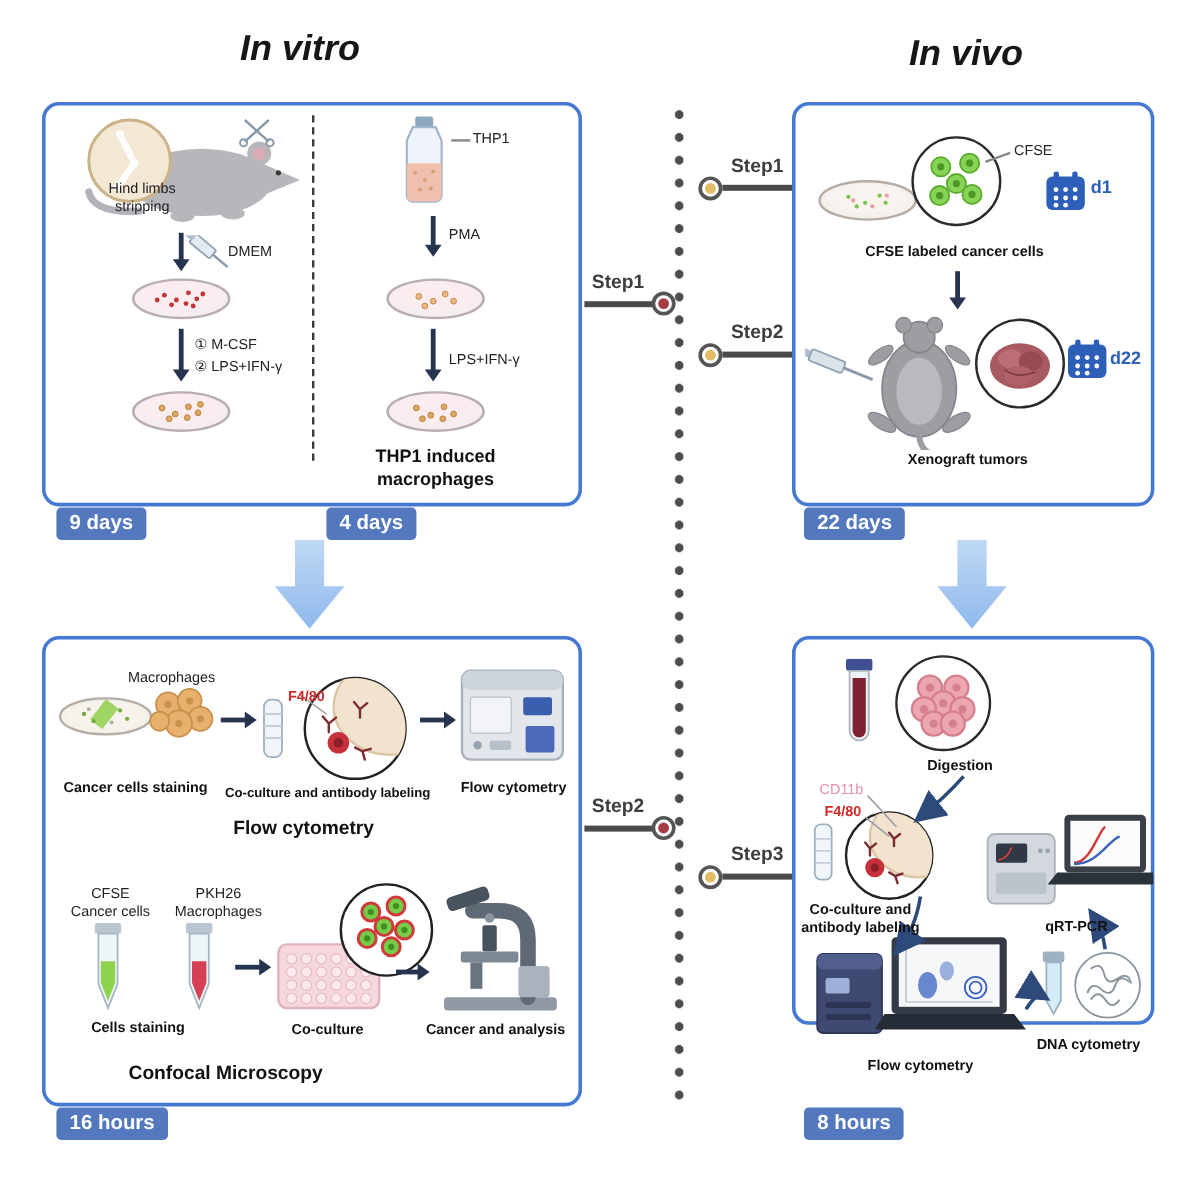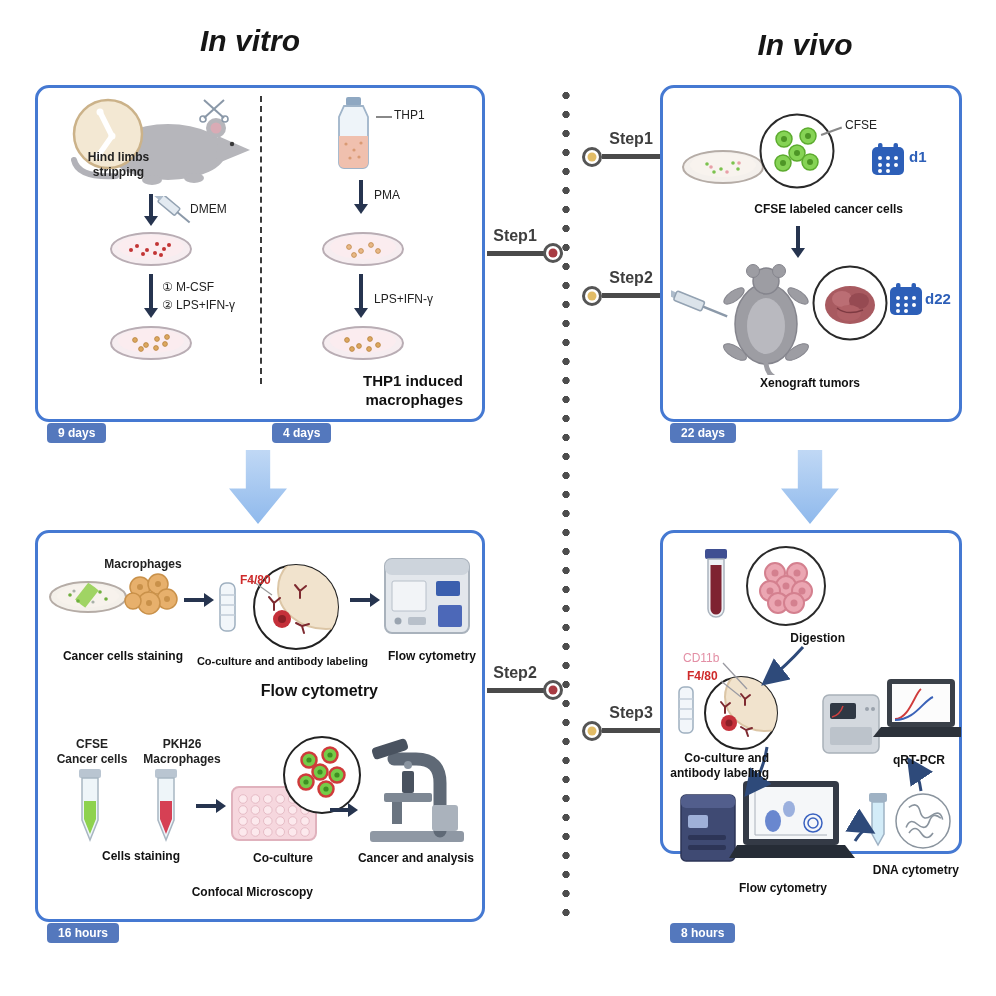--- a/index.html
+++ b/index.html
@@ -2,34 +2,34 @@
 <html><head>
 <meta charset="utf-8">
 <style>
   * { margin:0; padding:0; box-sizing:border-box; }
   html,body { width:996px; height:996px; }
   body { font-family:"Liberation Sans","DejaVu Sans",sans-serif; background:#fff; position:relative; color:#1b1b1b; }
   .abs { position:absolute; }
   svg.abs { display:block; }
   .title { position:absolute; font-size:30px; font-weight:bold; font-style:italic; color:#161616; text-align:center; z-index:6; }
   .panel { position:absolute; border:3px solid #4579d2; border-radius:14px; background:#fff; }
-  .badge { position:absolute; background:#5478bd; color:#fff; font-size:12px; font-weight:bold; padding:2px 11px; border-radius:4px; line-height:1.35; z-index:6; }
+  .badge { position:absolute; background:#5478bd; color:#fff; font-size:17px; font-weight:bold; padding:2px 11px; border-radius:4px; line-height:1.35; z-index:6; }
   .step-label { position:absolute; font-size:16px; font-weight:bold; color:#3e3e3e; text-align:center; z-index:6; }
   .step-line { position:absolute; height:5px; background:#4a4a4a; z-index:2; }
   .node { position:absolute; width:20px; height:20px; border-radius:50%; background:#fff; border:3.5px solid #555; z-index:3; }
   .node::after { content:""; position:absolute; left:50%; top:50%; width:9px; height:9px; border-radius:50%; transform:translate(-50%,-50%); }
   .node-red::after { background:#a73b42; }
   .node-yellow::after { background:#e2bc66; }
   .dots { position:absolute; width:10px; background-image:radial-gradient(circle,#4d4d4d 3.4px,transparent 3.9px); background-size:10px 19px; background-repeat:repeat-y; background-position:center 0; }
   .block-arrow { position:absolute; width:58px; height:74px; background:linear-gradient(180deg,#c0d8f5,#8fb9ec); clip-path:polygon(29% 0,71% 0,71% 52%,100% 52%,50% 100%,0 52%,29% 52%); z-index:1; }
-  .cap { position:absolute; font-weight:bold; text-align:right; line-height:1.25; z-index:5; color:#111; }
+  .cap { position:absolute; font-weight:bold; text-align:center; line-height:1.25; z-index:5; color:#111; }
   .cap15 { font-size:15px; }
   .cap12 { font-size:12px; }
   .lbl { position:absolute; font-size:12px; color:#222; z-index:5; line-height:1.25; }
-  .bold { font-weight:bold; }
+  .bold { font-weight:normal; }
   .center { text-align:center; }
   .pre { white-space:pre-line; }
   .blue { color:#2d5fb8; font-weight:bold; }
   .red-label { color:#cf2b2b; font-weight:bold; }
   .pink-label { color:#e38fa5; font-weight:normal; }
   .arrow-down { position:absolute; width:14px; z-index:4; }
   .arrow-down::before { content:""; position:absolute; left:5px; top:0; bottom:9px; width:4px; background:#26344f; }
   .arrow-down::after { content:""; position:absolute; left:0; bottom:0; width:0; height:0; border-left:7px solid transparent; border-right:7px solid transparent; border-top:10px solid #26344f; }
   .arrow-right { position:absolute; height:14px; z-index:4; }
   .arrow-right::before { content:""; position:absolute; top:5px; left:0; right:9px; height:4px; background:#26344f; }
@@ -294,21 +294,21 @@
         <circle cx="25" cy="16" r="2"></circle>
       <circle cx="9" cy="23" r="2"></circle>
         <circle cx="17" cy="23" r="2"></circle>
         <circle cx="25" cy="23" r="2"></circle>
       <circle cx="9" cy="29" r="2"></circle>
         <circle cx="17" cy="29" r="2"></circle>
     </g>
   </svg>
   <div class="lbl blue" style="left:262px;top:202px;font-size:15px">d22</div>
 
-  <div class="cap cap12" style="left:62px;top:288px;width:135px">Xenograft tumors</div>
+  <div class="cap cap12" style="left:76px;top:288px;width:135px">Xenograft tumors</div>
 </div>
 
 <div class="panel" style="left:35px;top:530px;width:450px;height:392px">
 
   <div class="lbl bold center" style="left:50px;top:24px;width:110px">Macrophages</div>
 
   <svg class="abs" style="left:10px;top:44px" width="80" height="42" viewBox="0 0 80 42">
     <defs>
         <clipPath id="clipDish">
           <ellipse cx="40" cy="19" rx="31" ry="11"></ellipse>
@@ -464,21 +464,21 @@
     <path d="M82 96 V48 q0 -24 -24 -24 H36" fill="none" stroke="#5f6976" stroke-width="13" stroke-linecap="round"></path>
     <rect x="14" y="8" width="36" height="12" rx="4" fill="#49525f" transform="rotate(-18 32 14)"></rect>
     <rect x="44" y="36" width="12" height="22" rx="2" fill="#49525f"></rect>
     <rect x="26" y="58" width="48" height="9" rx="2" fill="#7e8894"></rect>
     <rect x="34" y="67" width="10" height="22" fill="#6a7480"></rect>
     <rect x="74" y="70" width="26" height="26" rx="3" fill="#aab2bc"></rect>
     <circle cx="50" cy="30" r="4" fill="#8a94a0"></circle>
   </svg>
   <div class="cap cap12" style="left:314px;top:318px;width:122px">Cancer and analysis</div>
 
-  <div class="cap" style="left:25px;top:352px;width:250px;font-size:12px">Confocal Microscopy</div>
+  <div class="cap" style="left:25px;top:352px;width:250px;font-size:16px">Confocal Microscopy</div>
 </div>
 
 <div class="panel" style="left:660px;top:530px;width:302px;height:324px">
   <svg class="abs" style="left:0;top:0;z-index:4" width="302" height="392" viewBox="0 0 302 392">
     <defs>
         <marker id="arrowHead" markerWidth="9" markerHeight="9" refX="6.5" refY="4.5" orient="auto">
           <path d="M0 0 L9 4.5 L0 9 z" fill="#2e4a7a"></path>
         </marker>
       </defs>
     <g stroke="#2e4a7a" stroke-width="3" fill="none" marker-end="url(#arrowHead)">
@@ -556,21 +556,21 @@
     <g fill="#9aa2ac">
         <circle cx="46" cy="32" r="2"></circle>
         <circle cx="52" cy="32" r="2"></circle>
       </g>
     <rect x="66" y="2" width="68" height="48" rx="4" fill="#3a4048"></rect>
     <rect x="71" y="7" width="58" height="38" fill="#fcfcfc"></rect>
     <path d="M74 42 C 88 42 94 16 100 12" stroke="#cf3b3b" stroke-width="2" fill="none"></path>
     <path d="M74 43 C 94 43 102 24 112 20" stroke="#3a62b8" stroke-width="2" fill="none"></path>
     <path d="M60 50 h80 l8 10 h-96 z" fill="#2c323a"></path>
   </svg>
-  <div class="cap cap12" style="left:186px;top:220px;width:96px">qRT-PCR</div>
+  <div class="cap cap12" style="left:186px;top:232px;width:96px">qRT-PCR</div>
 
   <svg class="abs" style="left:16px;top:246px" width="180" height="100" viewBox="0 0 180 100">
     <rect x="2" y="16" width="54" height="66" rx="5" fill="#3f4a73" stroke="#2d3557" stroke-width="1.5"></rect>
     <rect x="2" y="16" width="54" height="13" rx="5" fill="#525e8c"></rect>
     <rect x="9" y="36" width="20" height="13" rx="2" fill="#9fb0d8"></rect>
     <rect x="9" y="56" width="38" height="5" rx="2" fill="#2d3557"></rect>
     <rect x="9" y="66" width="38" height="5" rx="2" fill="#2d3557"></rect>
     <rect x="64" y="2" width="96" height="64" rx="4" fill="#343a46"></rect>
     <rect x="70" y="8" width="84" height="52" fill="#f5f7f9"></rect>
     <line x1="76" y1="56" x2="76" y2="12" stroke="#a9b0ba" stroke-width="1"></line>

